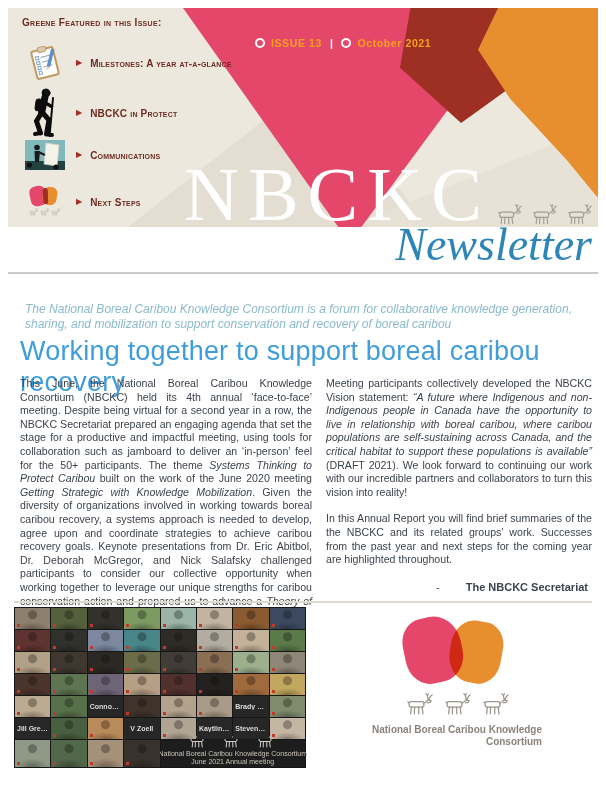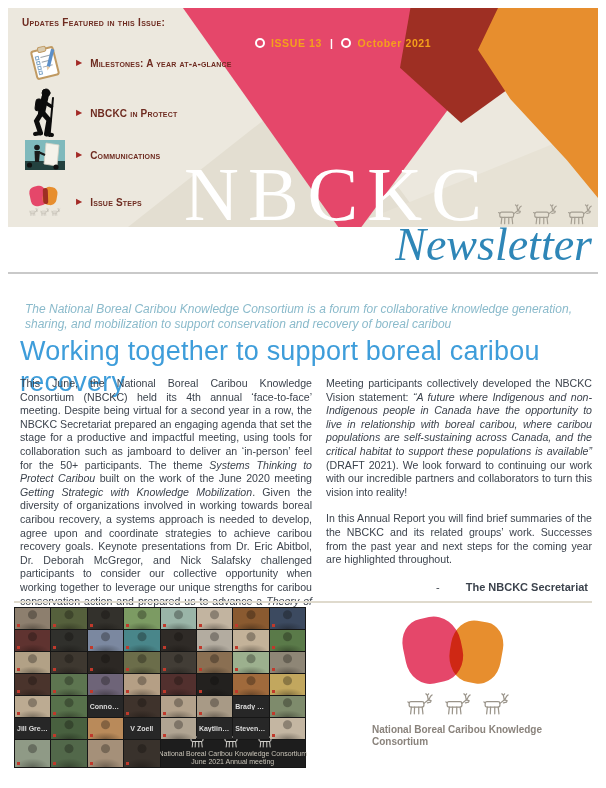--- a/index.html
+++ b/index.html
@@ -78,21 +78,21 @@
   .caption-line{font-size:7px;line-height:8px;color:#c9c4b8;white-space:nowrap;}
 
   
   .logo{position:absolute;left:368px;top:614px;width:178px;display:flex;flex-direction:column;align-items:center;}
   .logo-shapes{position:relative;width:110px;height:74px;isolation:isolate;}
   .ls-pink{position:absolute;left:2px;top:3px;width:58px;height:66px;background:#E5476A;
        border-radius:38% 45% 42% 40%;transform:rotate(-12deg);}
   .ls-orange{position:absolute;left:48px;top:7px;width:52px;height:62px;background:#E78E2E;
        border-radius:42% 38% 40% 45%;transform:rotate(10deg);mix-blend-mode:multiply;}
   .logo-caribou{margin-top:4px;display:flex;gap:6px;align-items:flex-end;}
-  .logo-name{margin-top:8px;text-align:left;font-weight:bold;font-size:10px;line-height:12px;color:#8A837C;}
+  .logo-name{margin-top:8px;text-align:right;font-weight:bold;font-size:10px;line-height:12px;color:#8A837C;}
 
   svg{display:block;}
 </style>
 </head>
 <body>
 
 <svg width="0" height="0" style="position:absolute">
   <defs>
     <g id="caribou-def" fill="none" stroke-width="1" stroke-linecap="round" stroke-linejoin="round">
       <path d="M6.5 7.5 Q5 7.5 5 9.2 L5 10.5 Q5 12 6.8 12 L15.5 12 Q17 12 17 10.3 L17 9 Q17 7.5 15.5 7.5 Z"></path>
@@ -114,21 +114,21 @@
     <div class="shape shape-orange"></div>
 
     <div class="issue-badge">
       <span class="badge-ring"></span>
       <span>ISSUE 13</span>
       <span class="badge-sep">|</span>
       <span class="badge-ring"></span>
       <span>October 2021</span>
     </div>
 
-    <div class="sidebar-header">Updates Featured in this Issue:</div>
+    <div class="sidebar-header">Greene Featured in this Issue:</div>
 
     <div class="toc-item toc-1">
       <span class="toc-icon">
         <svg width="40" height="38" viewBox="0 0 40 38">
           <g transform="rotate(-14 20 19)">
             <rect x="9" y="5" width="22" height="28" rx="2" fill="#ffffff" stroke="#C09A62" stroke-width="2"></rect>
             <rect x="16" y="2.5" width="8" height="5" rx="1.5" fill="#D9CBB0" stroke="#C09A62" stroke-width="1"></rect>
             <g stroke="#7FA6C8" fill="none" stroke-width="1">
               <rect x="12" y="11" width="3" height="3"></rect>
                 <rect x="12" y="16" width="3" height="3"></rect>
@@ -196,21 +196,21 @@
             <rect x="17" y="4" width="5" height="16" rx="2.5" fill="#9E2F23" transform="rotate(-2 19 12)"></rect>
           </g>
           <g stroke="#B0AAA0" fill="none" stroke-width="0.7">
             <use href="#caribou-def" transform="translate(2 24) scale(0.42)"></use>
             <use href="#caribou-def" transform="translate(13 24) scale(0.42)"></use>
             <use href="#caribou-def" transform="translate(24 24) scale(0.42)"></use>
           </g>
         </svg>
       </span>
       <span class="toc-bullet">▶</span>
-      <span class="toc-label">Issue Steps</span>
+      <span class="toc-label">Next Steps</span>
     </div>
 
     <div class="wordmark">NBCKC</div>
 
     <div class="banner-caribou">
       <svg width="30" height="23" viewBox="0 0 26 19" stroke="#A49E92">
           <use href="#caribou-def"></use>
         </svg>
       <svg width="30" height="23" viewBox="0 0 26 19" stroke="#A49E92">
           <use href="#caribou-def"></use>

